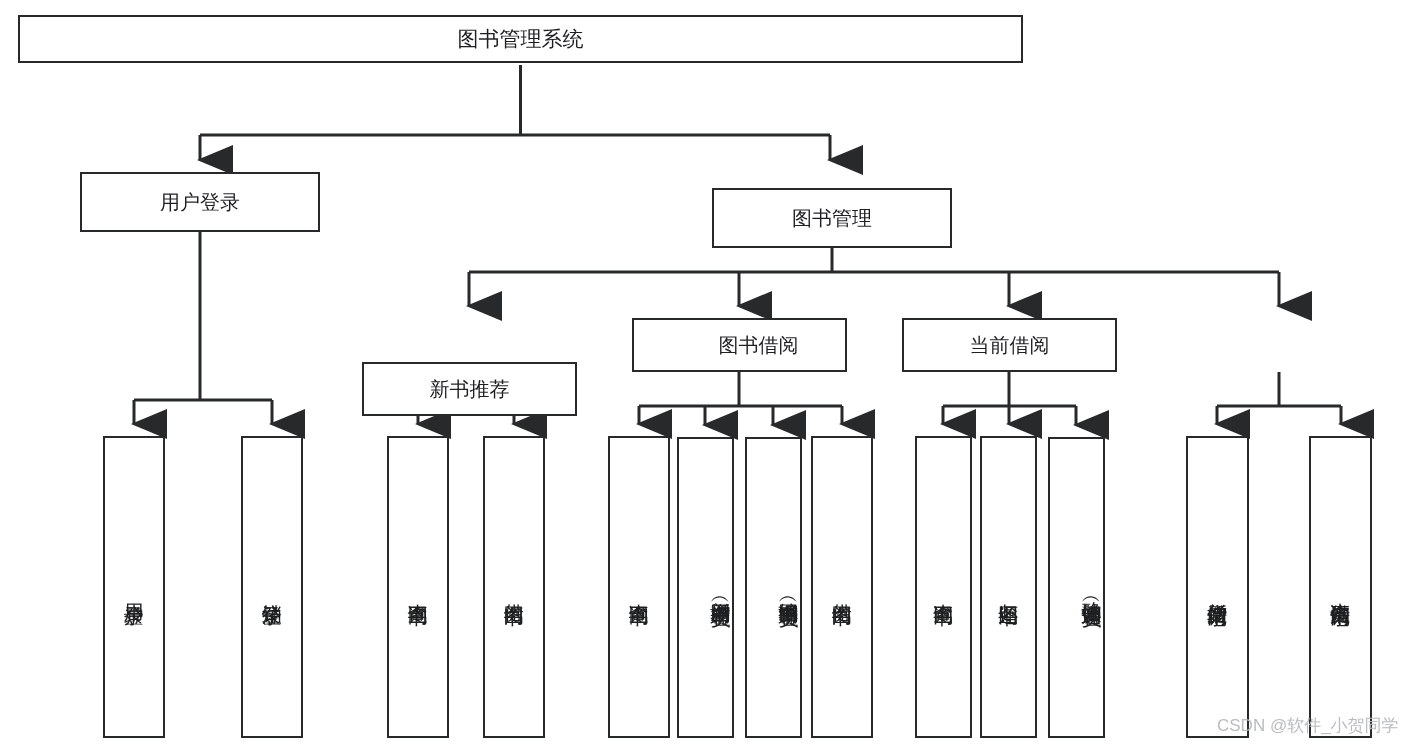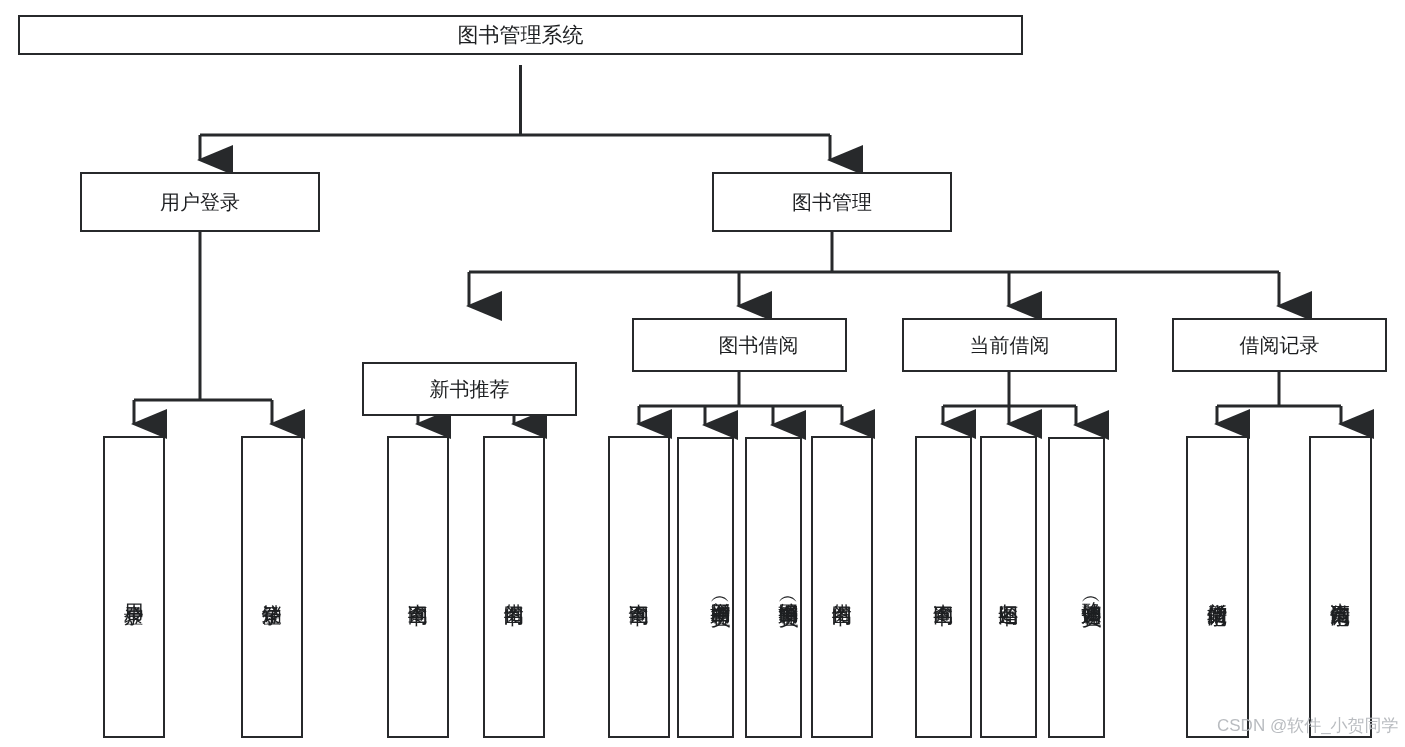--- a/index.html
+++ b/index.html
@@ -116,42 +116,39 @@
       <path d="M 1009 406 L 1009 424" marker-end="url(#arrow)"></path>
       <path d="M 1076 406 L 1076 425" marker-end="url(#arrow)"></path>
 
       <path d="M 1279 372 L 1279 406"></path>
       <path d="M 1217 406 L 1341 406"></path>
       <path d="M 1217 406 L 1217 424" marker-end="url(#arrow)"></path>
       <path d="M 1341 406 L 1341 424" marker-end="url(#arrow)"></path>
     </g>
   </svg>
 
-  <div class="node root" style="left:18px; top:15px; width:1005px; height:40px;">
+  <div class="node root" style="left:18px; top:15px; width:1005px; height:48px;">
     <span>图书管理系统</span>
   </div>
 
   <div class="node lvl1" style="left:80px; top:172px; width:240px; height:60px;">
     <span>用户登录</span>
   </div>
-  <div class="node lvl1" style="left:712px; top:172px; width:240px; height:60px;font-family:Liberation Serif, serif;">
+  <div class="node lvl1" style="left:712px; top:188px; width:240px; height:60px;font-family:Liberation Serif, serif;">
     <span>图书管理</span>
   </div>
 
   <div class="node lvl2" style="left:362px; top:318px; width:215px; height:54px;margin-top:44px;">
     <span>新书推荐</span>
   </div>
   <div class="node lvl2" style="left:632px; top:318px; width:215px; height:54px;padding-left:38px;">
     <span>图书借阅</span>
   </div>
   <div class="node lvl2" style="left:902px; top:318px; width:215px; height:54px;text-align:right;">
     <span>当前借阅</span>
-  </div>
-  <div class="node lvl2" style="left:1172px; top:318px; width:215px; height:54px;">
-    <span>借阅记录</span>
   </div>
 
   <div class="node leaf" style="left:103px; top:436px; width:62px; height:302px; align-items:center;">
     <span>用户登录</span>
   </div>
   <div class="node leaf" style="left:241px; top:436px; width:62px; height:302px; align-items:center;">
     <span>注销登录</span>
   </div>
 
   <div class="node leaf" style="left:387px; top:436px; width:62px; height:302px; align-items:center;">

